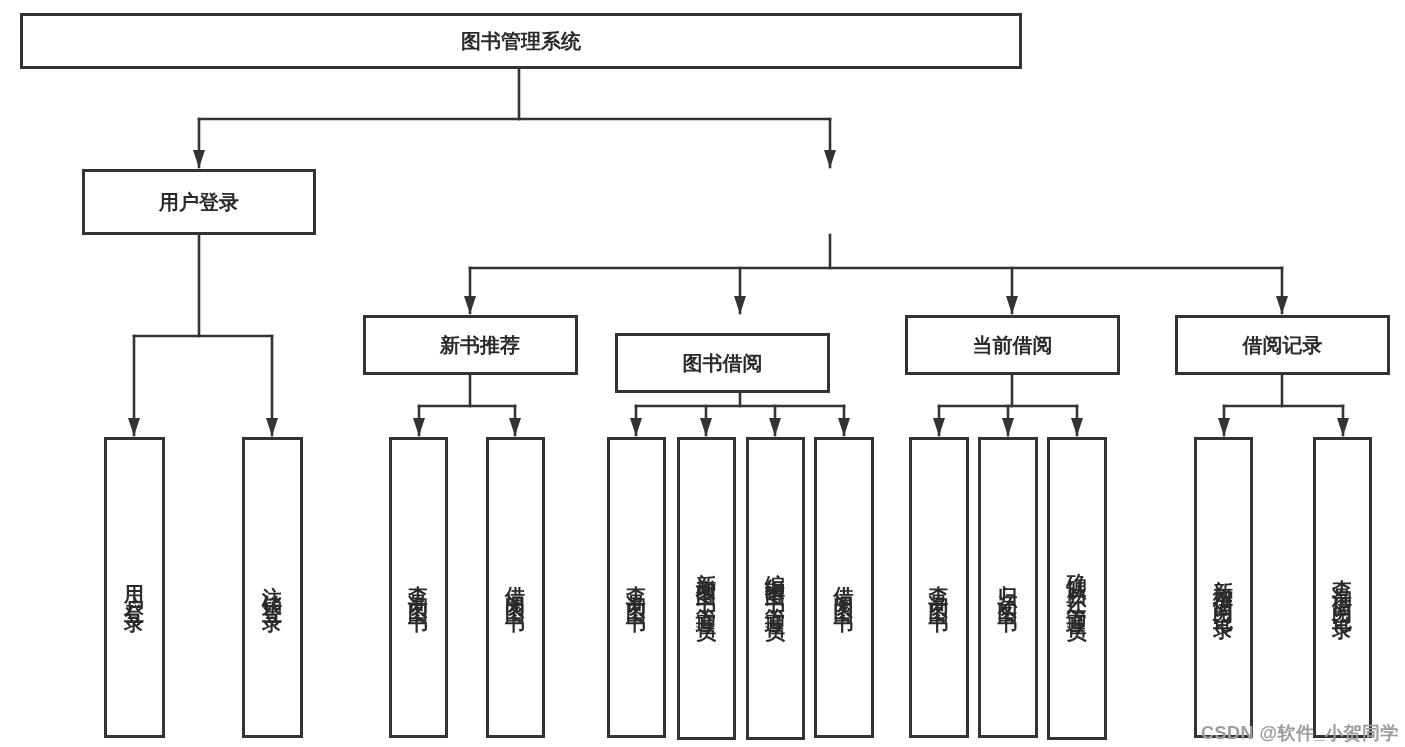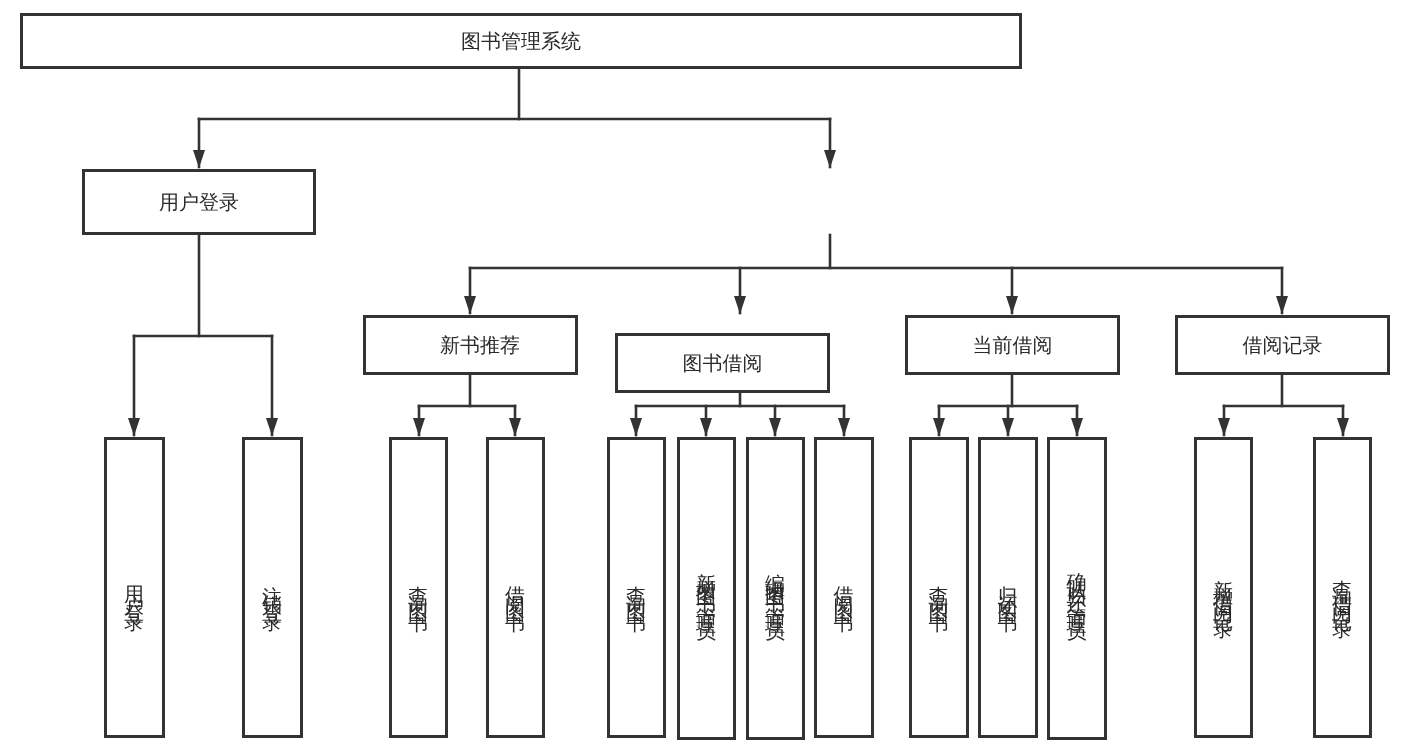--- a/index.html
+++ b/index.html
@@ -7,20 +7,21 @@
     padding: 0;
     background: #ffffff;
     font-family: "Liberation Sans", "DejaVu Sans", sans-serif;
   }
   .canvas {
     position: relative;
     width: 1405px;
     height: 747px;
     background: #ffffff;
     overflow: hidden;
+    font-weight: bold;
   }
   .connector-layer {
     position: absolute;
     left: 0;
     top: 0;
     width: 1405px;
     height: 747px;
     pointer-events: none;
   }
   .box {
@@ -165,14 +166,15 @@
     <span class="vtext" style="letter-spacing:7px;">确认归还（管理员）</span>
   </div>
 
   <div class="box" style="left:1194px; top:437px; width:59px; height:301px;">
     <span class="vtext" style="letter-spacing:8px;">新增借阅记录</span>
   </div>
   <div class="box" style="left:1313px; top:437px; width:59px; height:301px;">
     <span class="vtext" style="letter-spacing:8px;">查询借阅记录</span>
   </div>
 
+  <div class="watermark">CSDN @软件_小贺同学</div>
 
 </div>
 
 </body></html>

